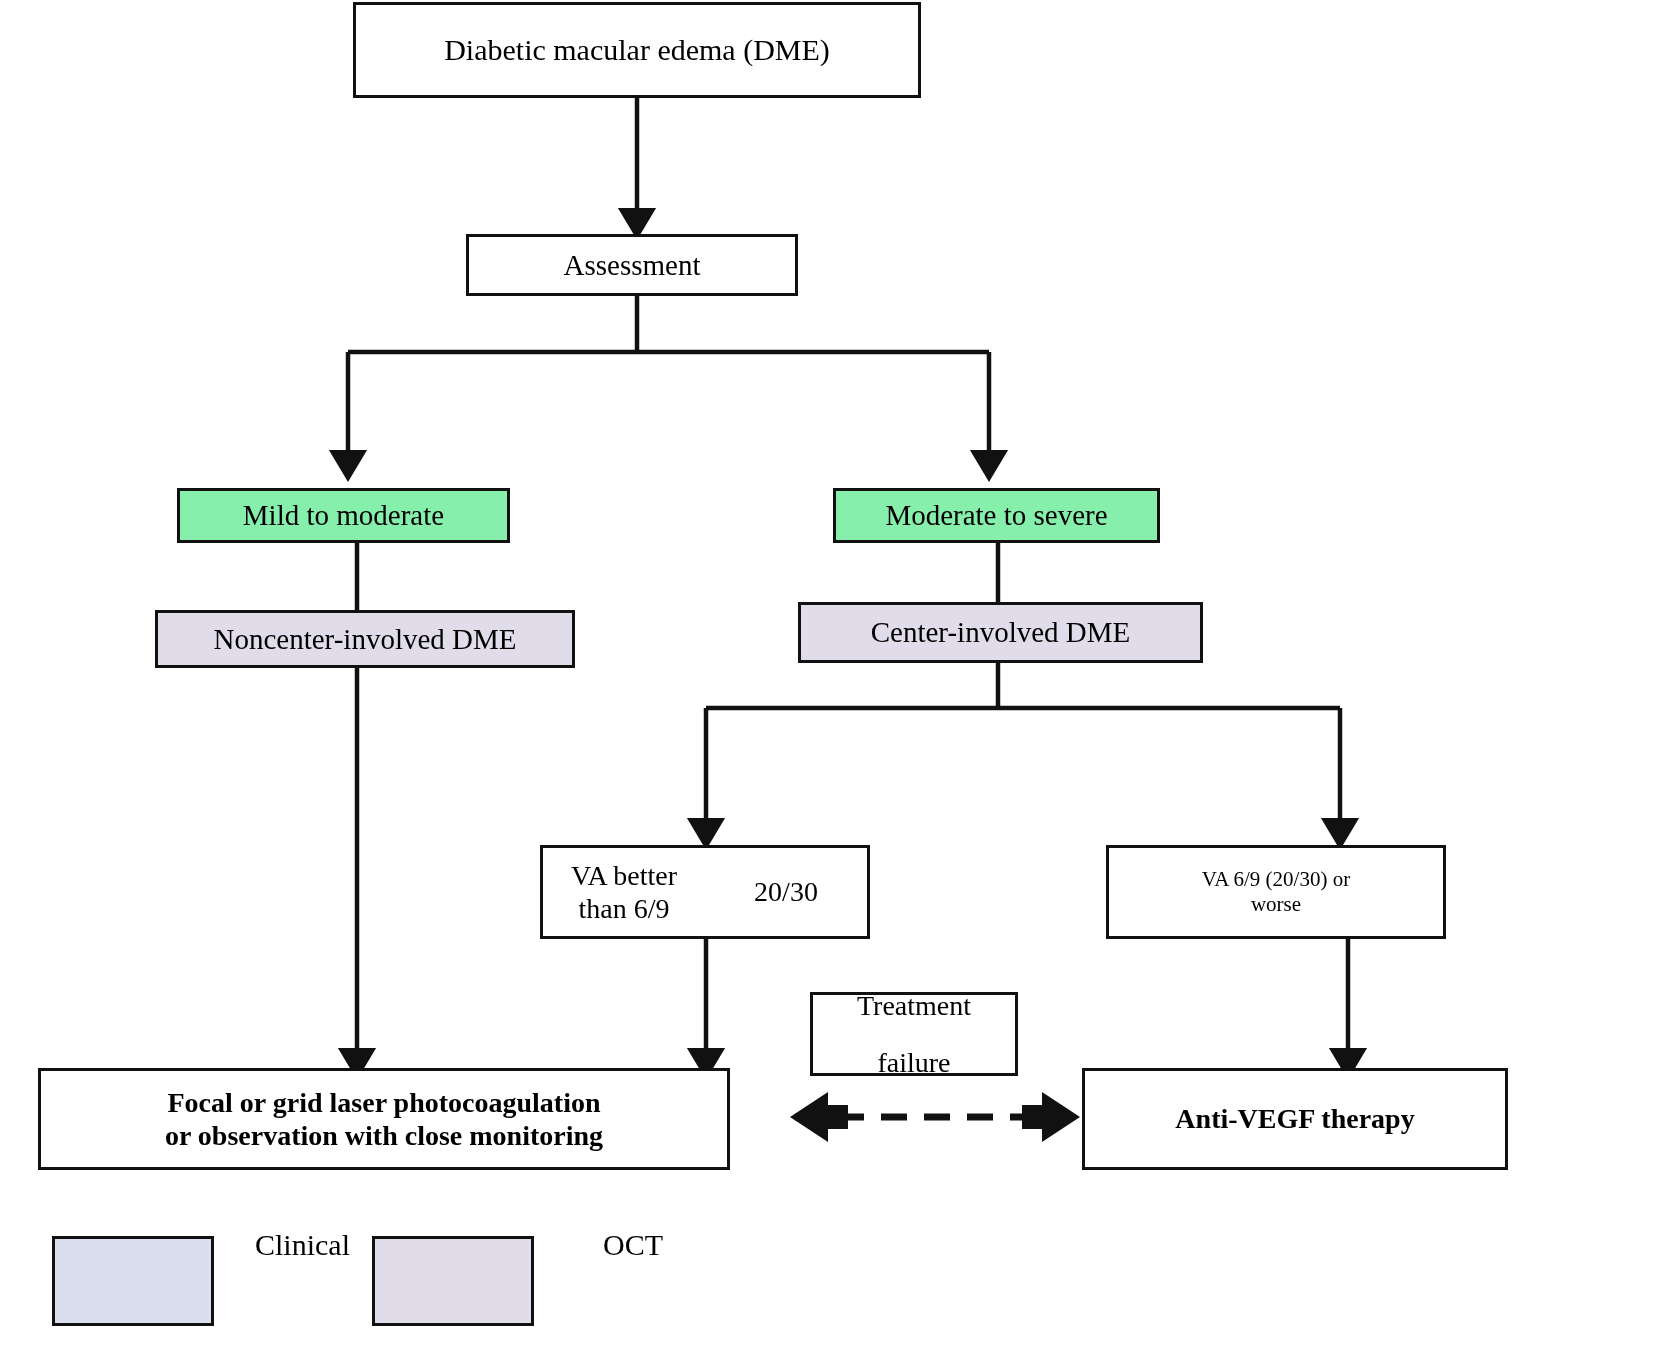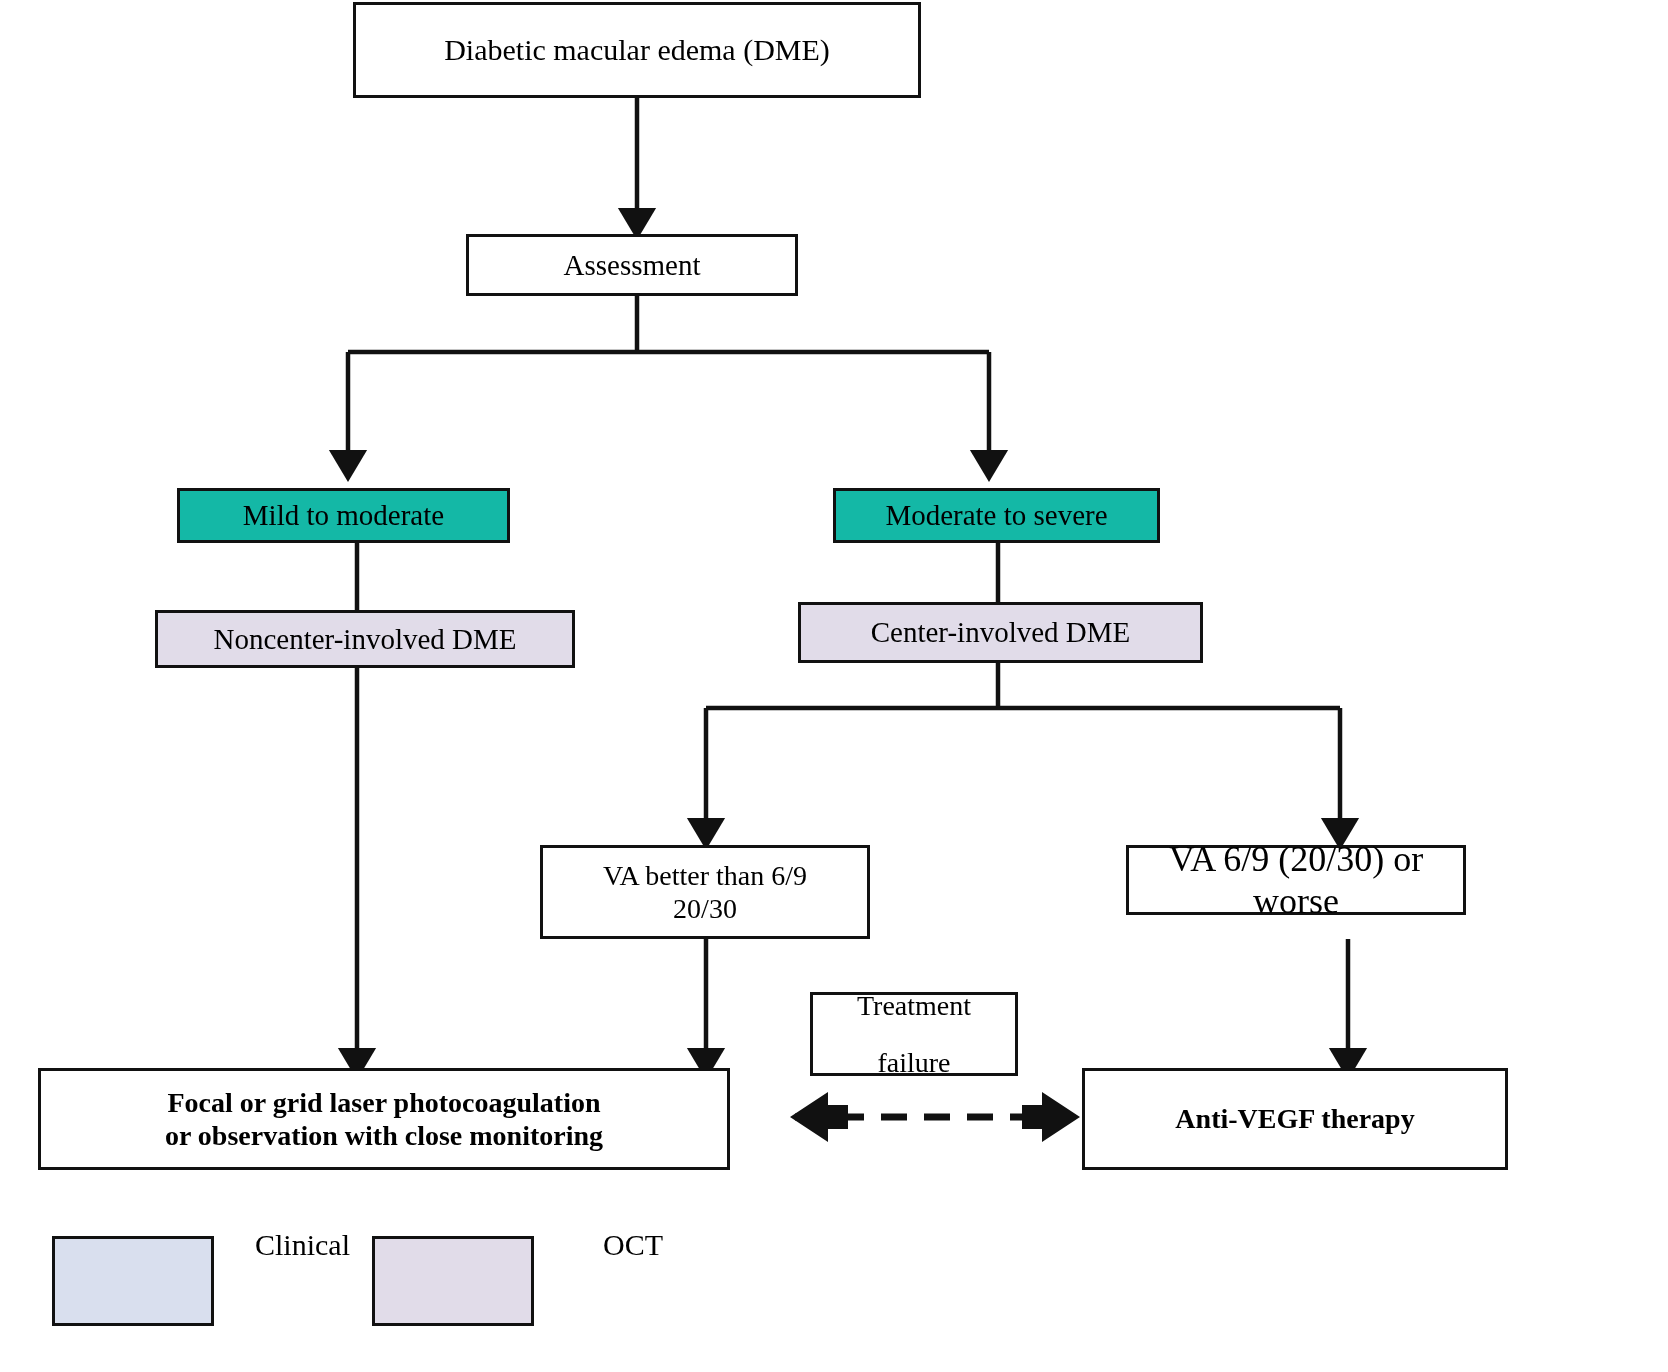--- a/index.html
+++ b/index.html
@@ -3,21 +3,21 @@
 <meta charset="utf-8">
 <style>
   html,body{margin:0;padding:0;background:#ffffff;}
   body{width:1668px;height:1372px;position:relative;
        font-family:"Liberation Serif","DejaVu Serif",serif;color:#000;}
   #canvas{position:absolute;left:0;top:0;width:1668px;height:1372px;overflow:hidden;}
   .box{position:absolute;box-sizing:border-box;border:3px solid #111;background:#fff;
        display:flex;align-items:center;justify-content:center;text-align:center;
        line-height:1.18;font-family:Liberation Serif, serif;}
   .box span{display:block;width:100%;padding:0 6px;}
-  .clinical{background:#14b8a6;}
+  .clinical{background:#86efac;}
   .oct{background:#e1dce9;}
   .bold{font-weight:bold;}
   svg.lines{position:absolute;left:0;top:0;width:1668px;height:1372px;pointer-events:none;}
   .legend-sw{position:absolute;box-sizing:border-box;border:3px solid #111;}
   .legend-label{position:absolute;white-space:nowrap;}
 </style>
 </head>
 <body>
 
 <div id="canvas">
@@ -77,26 +77,26 @@
   </div>
 
   <div class="box oct" style="left:155px;top:610px;width:420px;height:58px;font-size:29px;">
     <span>Noncenter-involved DME</span>
   </div>
 
   <div class="box oct" style="left:798px;top:602px;width:405px;height:61px;font-size:29px;">
     <span>Center-involved DME</span>
   </div>
 
-  <div class="box" style="left:540px;top:845px;width:330px;height:94px;font-size:28px;flex-direction:column;">
+  <div class="box" style="left:540px;top:845px;width:330px;height:94px;font-size:28px;flex-direction:row;">
     <span>VA better than 6/9</span>
     <span>20/30</span>
   </div>
 
-  <div class="box" style="left:1106px;top:845px;width:340px;height:70px;font-size:36px;flex-direction:column;margin-left:20px;">
+  <div class="box" style="left:1106px;top:845px;width:340px;height:94px;font-size:21px;flex-direction:column;">
     <span>VA 6/9 (20/30) or</span>
     <span>worse</span>
   </div>
 
   <div class="box" style="left:810px;top:992px;width:208px;height:84px;font-size:28px;flex-direction:column;gap:24px;">
     <span>Treatment</span>
     <span>failure</span>
   </div>
 
   <div class="box bold" style="left:38px;top:1068px;width:692px;height:102px;font-size:28px;flex-direction:column;">

